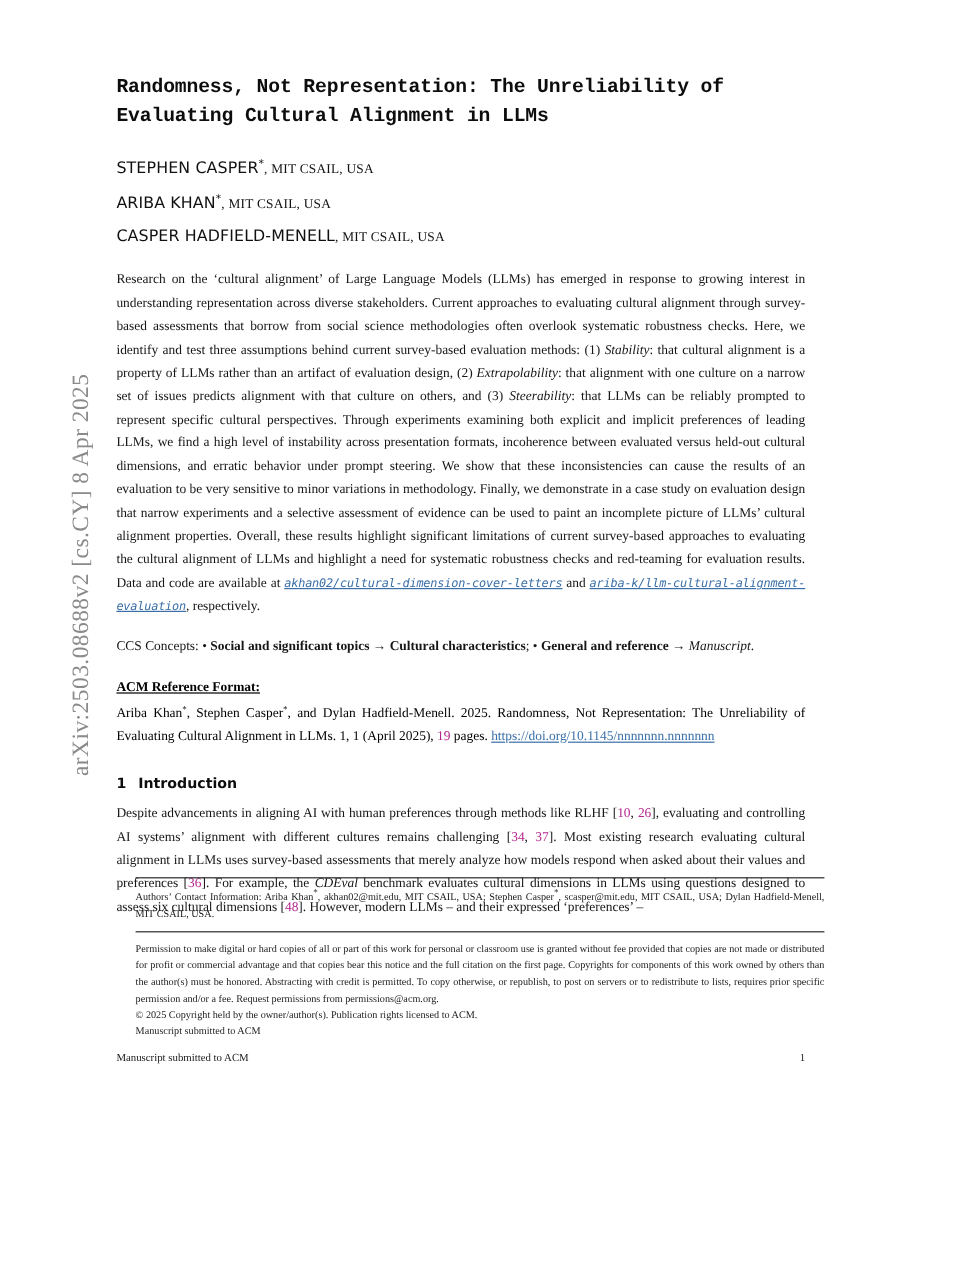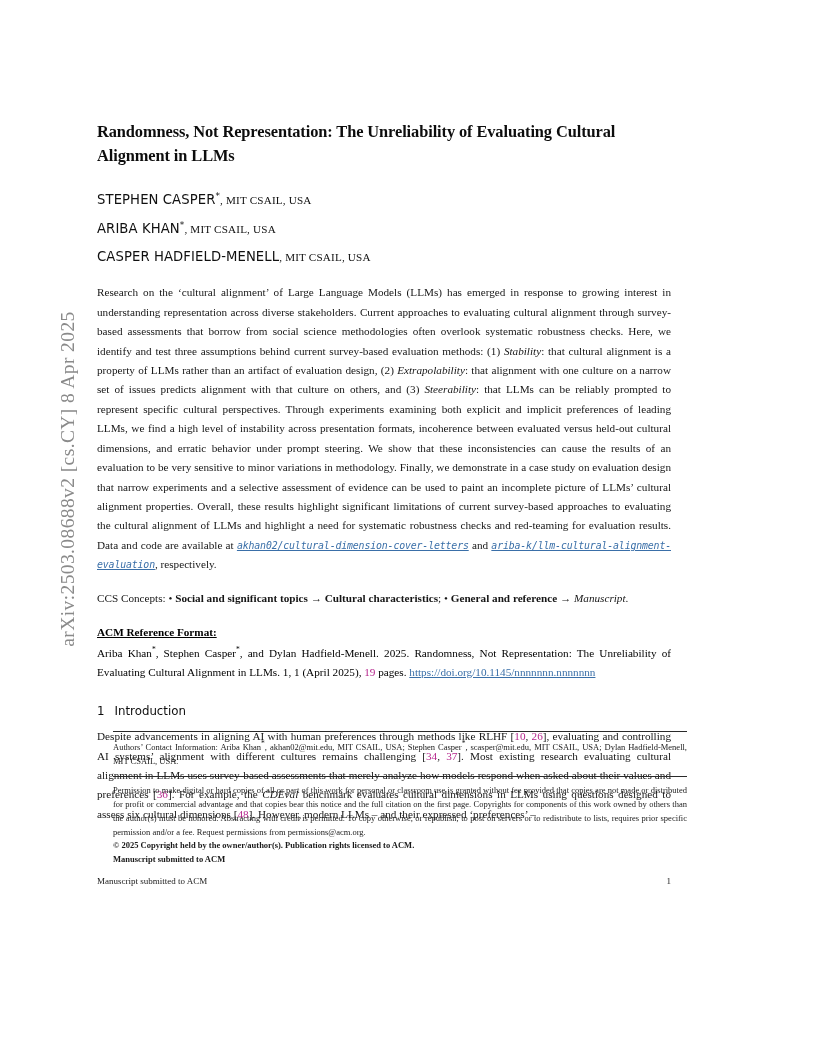--- a/index.html
+++ b/index.html
@@ -36,22 +36,22 @@
   #page {
     position: absolute;
     left: 97px;
     top: 0;
     width: 574px;
     height: 1056px;
   }
 
   #title {
     margin: 0;
-    padding-top: 120px;
-    font-family: Liberation Serif, serif;
+    padding-top: 61px;
+    font-family: Liberation Mono, monospace;
     font-weight: bold;
     font-size: 16.4px;
     line-height: 1.48;
     letter-spacing: -0.1px;
     color: #0d0d0d;
   }
 
   .author-line {
     margin-top: 13px;
     font-family: "DejaVu Sans", sans-serif;
@@ -99,21 +99,21 @@
   }
   .ref-body {
     font-size: 11.2px;
     line-height: 1.735;
     text-align: justify;
   }
 
   h2#section-heading {
     margin: 22px 0 0 0;
     font-family: "DejaVu Sans", sans-serif;
-    font-weight: normal;
+    font-weight: bold;
     font-size: 11.8px;
     color: #0d0d0d;
   }
   h2#section-heading .num { margin-right: 10px; }
 
   #intro-body {
     margin-top: 9px;
     font-size: 11.2px;
     line-height: 1.735;
     text-align: justify;
@@ -134,21 +134,21 @@
     height: 0;
   }
   .fn-text {
     font-size: 8.5px;
     line-height: 1.62;
     text-align: justify;
     color: #1a1a1a;
   }
   #contact-block { padding-bottom: 8px; }
   #perm-block { padding-top: 1px; }
-  .fn-line { font-size: 8.5px; line-height: 1.62; color: #1a1a1a; font-weight: bold; }
+  .fn-line { font-size: 8.5px; line-height: 1.62; color: #1a1a1a; }
 
   
   #footer {
     position: absolute;
     left: 0;
     top: 876px;
     width: 574px;
     display: flex;
     justify-content: space-between;
     align-items: baseline;

